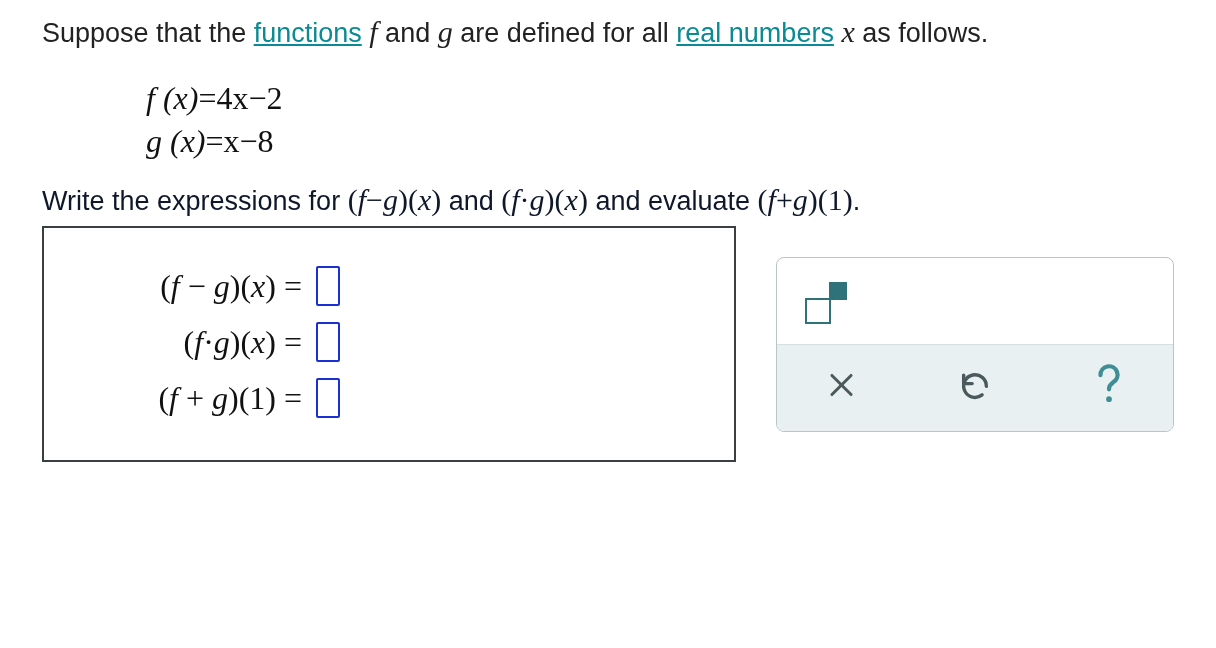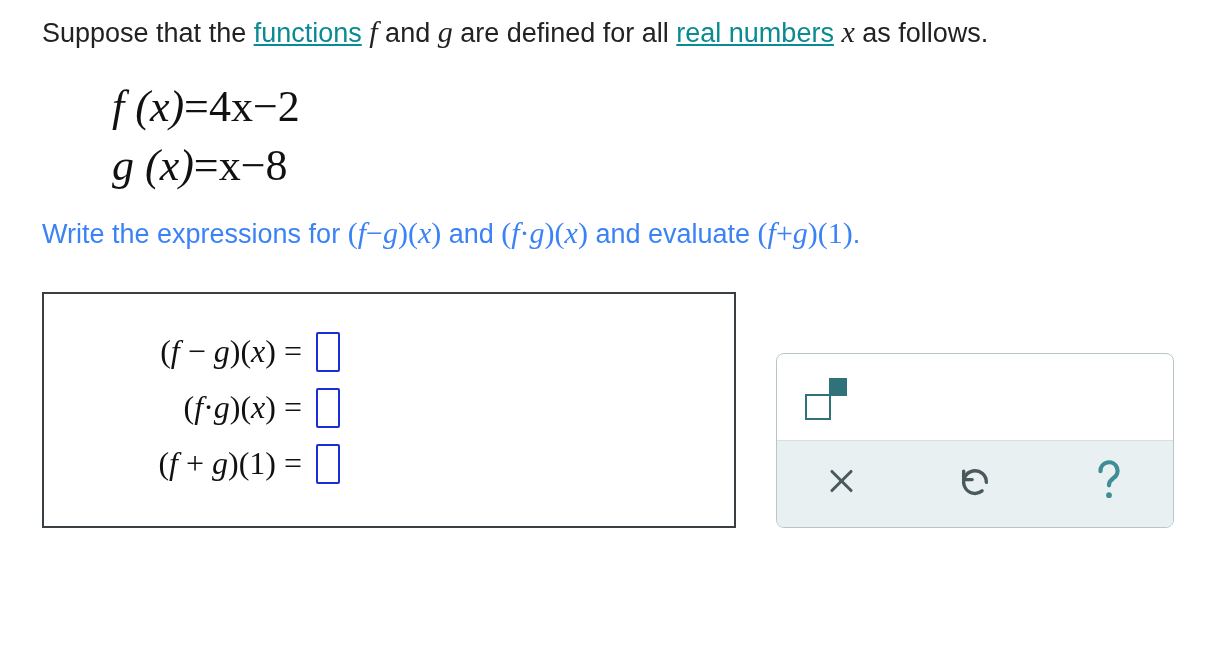--- a/index.html
+++ b/index.html
@@ -18,44 +18,44 @@
     font-size: 27px;
     line-height: 1.3;
     color: #222;
   }
   .link {
     color: #0a8a93;
     text-decoration: underline;
     cursor: pointer;
   }
   .defs {
-    margin: 26px 0 20px 70px;
+    margin: 26px 0 20px 104px;
     font-family: "Times New Roman", Times, serif;
-    font-size: 44px;
+    font-size: 32px;
     font-style: italic;
     color: #111;
     line-height: 1.35;
   }
   .defs .n { font-style: normal; }
   .task {
     font-size: 27px;
-    margin-bottom: 42px;
-    color: #3b82f6;
+    margin-bottom: 9px;
+    color: #0f172a;
   }
   .mexpr {
     font-family: "Times New Roman", Times, serif;
     font-style: italic;
     font-size: 30px;
   }
   .mexpr .n, .task .n { font-style: normal; }
 
   .lower {
     display: flex;
     gap: 40px;
-    align-items: flex-end;
+    align-items: center;
   }
 
   .answer-box {
     border: 2px solid #3a3f44;
     padding: 22px 28px 26px 28px;
     width: 640px;
   }
   .answer-box .row {
     display: flex;
     align-items: center;

